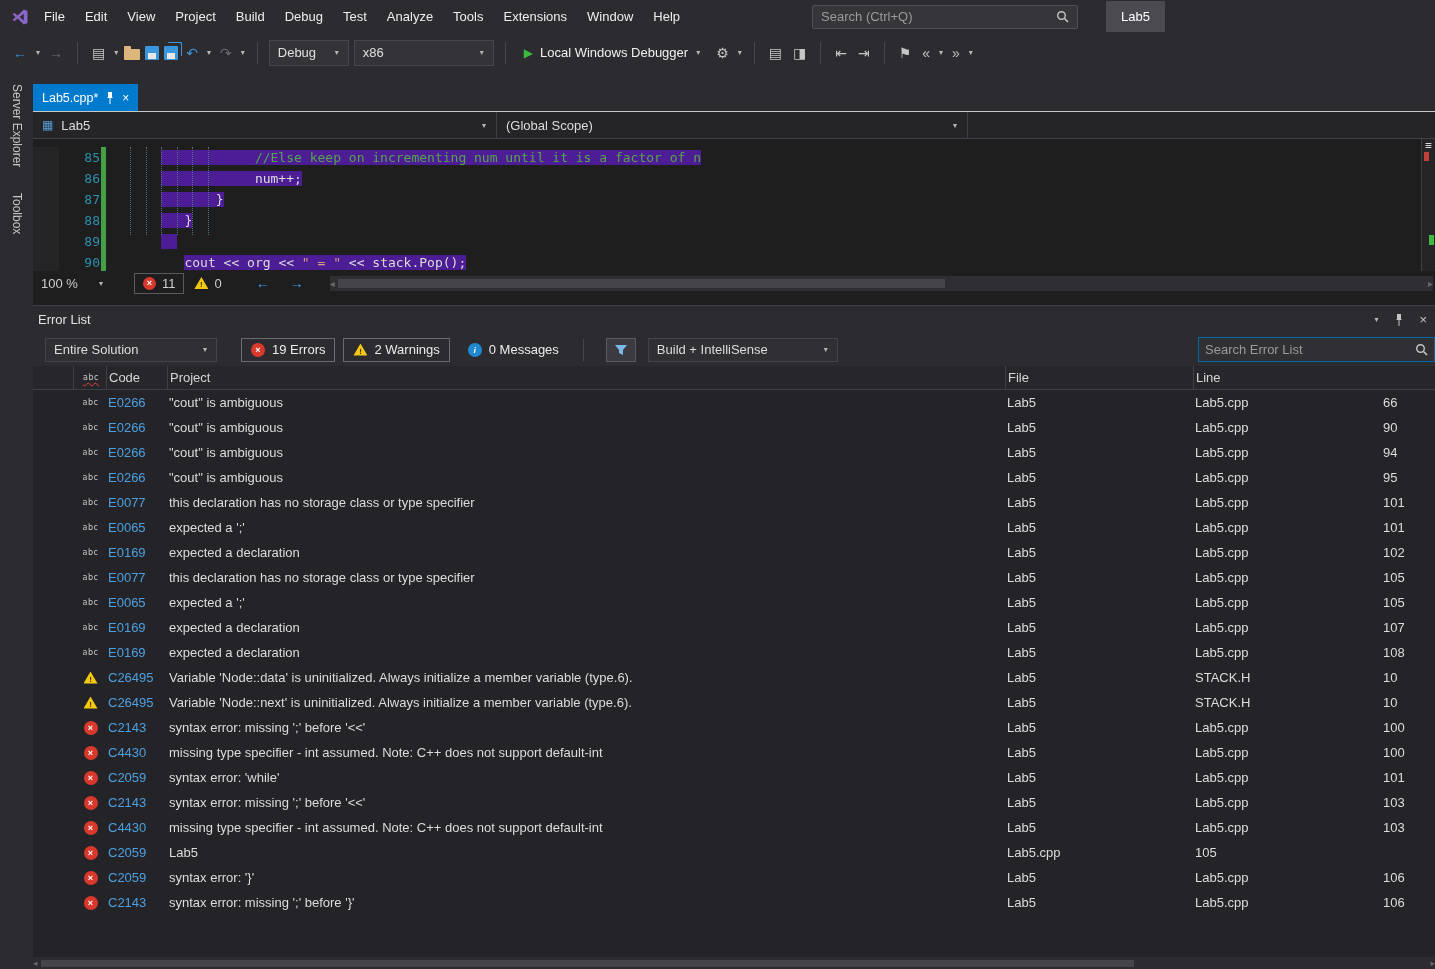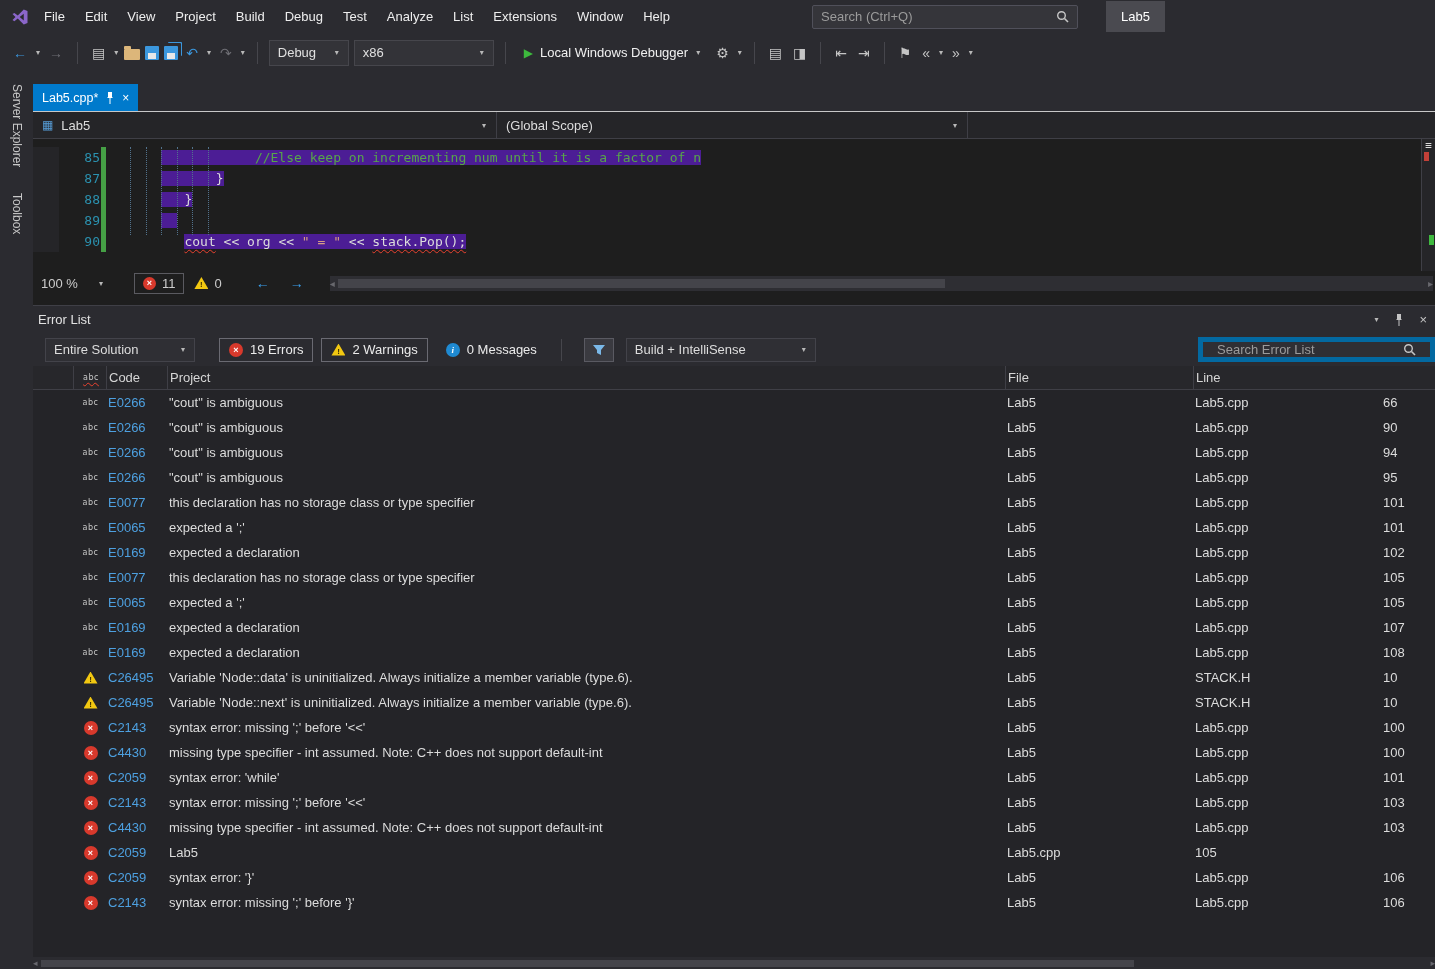--- a/index.html
+++ b/index.html
@@ -85,27 +85,27 @@
 .h-thumb{width:55%;height:9px;background:#44444a;margin-left:3px}
 .pre-panel-gap{height:10px;background:#1e1e1e}
 
 
 .panel{flex:1;display:flex;flex-direction:column;background:#242428;min-height:0;border-top:1px solid #3f3f46;position:relative}
 .panel-header{height:27px;display:flex;align-items:center;padding:0 8px 0 5px;color:#e2e2e2;background:#2b2b30}
 .ph-icons{margin-left:auto;display:flex;align-items:center;gap:15px;color:#c5c5c5}
 .filter-bar{height:33px;display:flex;align-items:center;padding-left:12px;background:#2b2b30;gap:8px}
 .f-combo{background:#2f2f34;border:1px solid #43434a;height:24px;display:flex;align-items:center;gap:8px;padding:0 8px;color:#dddddd}
 .f-combo .tb-caret{margin-left:auto}
-.f-combo.scope{width:150px}
+.f-combo.scope{width:172px}
 .f-combo.source{width:190px;margin-left:4px}
 .f-btn{display:flex;align-items:center;gap:7px;height:24px;padding:0 9px;border:1px solid #6a6a72;color:#ebebeb;white-space:nowrap}
 .f-btn.first{margin-left:16px}
 .f-btn.plain{border-color:transparent}
 .funnel-btn{width:30px;height:24px;border:1px solid #5a5a62;background:#3a3a40;display:flex;align-items:center;justify-content:center;margin-left:8px}
-.f-search{margin-left:auto;width:237px;height:25px;background:#2f2f34;border:5px solid #0369a1;display:flex;align-items:center;padding:0 14px;gap:20px}
+.f-search{margin-left:auto;width:237px;height:25px;background:#2f2f34;border:1px solid #0369a1;display:flex;align-items:center;padding:0 6px;gap:20px}
 .f-search input{flex:1;background:transparent;border:none;outline:none;color:#cfcfcf;font:inherit;min-width:0}
 .f-search input::placeholder{color:#9b9b9b}
 
 .gridcols{display:grid;grid-template-columns:40px 33px 61px 1fr 188px 188px 54px}
 .grid-header{height:24px;align-items:center;background:#27272b;border-bottom:1px solid #3f3f46;color:#d6d6d6}
 .grid-header .hc{height:100%;display:flex;align-items:center;padding-left:2px;border-left:1px solid #3f3f46}
 .grid-header .hc.nob{border-left:none}
 .grid-header .hc.cen{justify-content:center}
 .rows{flex:1;overflow:hidden}
 .erow{height:25px;align-items:center;color:#dcdcdc}
@@ -137,21 +137,21 @@
   </span>
   <nav class="menu-items">
       <div class="menu-item">File</div>
       <div class="menu-item">Edit</div>
       <div class="menu-item">View</div>
       <div class="menu-item">Project</div>
       <div class="menu-item">Build</div>
       <div class="menu-item">Debug</div>
       <div class="menu-item">Test</div>
       <div class="menu-item">Analyze</div>
-      <div class="menu-item">List</div>
+      <div class="menu-item">Tools</div>
       <div class="menu-item">Extensions</div>
       <div class="menu-item">Window</div>
       <div class="menu-item">Help</div>
     </nav>
   <div class="top-search">
     <input type="text" placeholder="Search (Ctrl+Q)" style="">
     <svg width="13" height="13">
         <circle cx="5.5" cy="5.5" r="3.8" fill="none" stroke="#c5c5c5" stroke-width="1.4"></circle>
         <line x1="8.5" y1="8.5" x2="12" y2="12" stroke="#c5c5c5" stroke-width="1.6"></line>
       </svg>
@@ -233,20 +233,21 @@
       <div class="nav-combo second">
         <span>(Global Scope)</span>
         <span class="tb-caret">▾</span>
       </div>
       <div class="nav-combo rest"></div>
     </div>
 
     <div class="editor">
       <div class="code-area">
           <div class="code-line"><span class="glyph-margin"></span><span class="line-num">85</span><span class="change-bar"></span><span class="code-text"><span class="seg-plain">      </span><span class="seg-comment sel">            //Else keep on incrementing num until it is a factor of n</span></span></div>
+          <div class="code-line"><span class="glyph-margin"></span><span class="line-num">86</span><span class="change-bar"></span><span class="code-text"><span class="seg-plain">      </span><span class="seg-plain sel">            num++;</span></span></div>
           <div class="code-line"><span class="glyph-margin"></span><span class="line-num">87</span><span class="change-bar"></span><span class="code-text"><span class="seg-plain">      </span><span class="seg-plain sel">       }</span></span></div>
           <div class="code-line"><span class="glyph-margin"></span><span class="line-num">88</span><span class="change-bar"></span><span class="code-text"><span class="seg-plain">      </span><span class="seg-plain sel">   }</span></span></div>
           <div class="code-line"><span class="glyph-margin"></span><span class="line-num">89</span><span class="change-bar"></span><span class="code-text"><span class="seg-plain">      </span><span class="seg-plain sel">  </span></span></div>
           <div class="code-line"><span class="glyph-margin"></span><span class="line-num">90</span><span class="change-bar"></span><span class="code-text"><span class="seg-plain">         </span><span class="seg-squiggle sel">cout</span><span class="seg-plain sel"> &lt;&lt; org &lt;&lt; </span><span class="seg-string sel">" = "</span><span class="seg-plain sel"> &lt;&lt; </span><span class="seg-squiggle sel">stack.Pop();</span></span></div>
         </div>
       <span class="guide" style="left:97px"></span>
       <span class="guide" style="left:113px"></span>
       <span class="guide" style="left:128px"></span>
       <span class="guide" style="left:144px"></span>
       <span class="guide" style="left:159px"></span>

